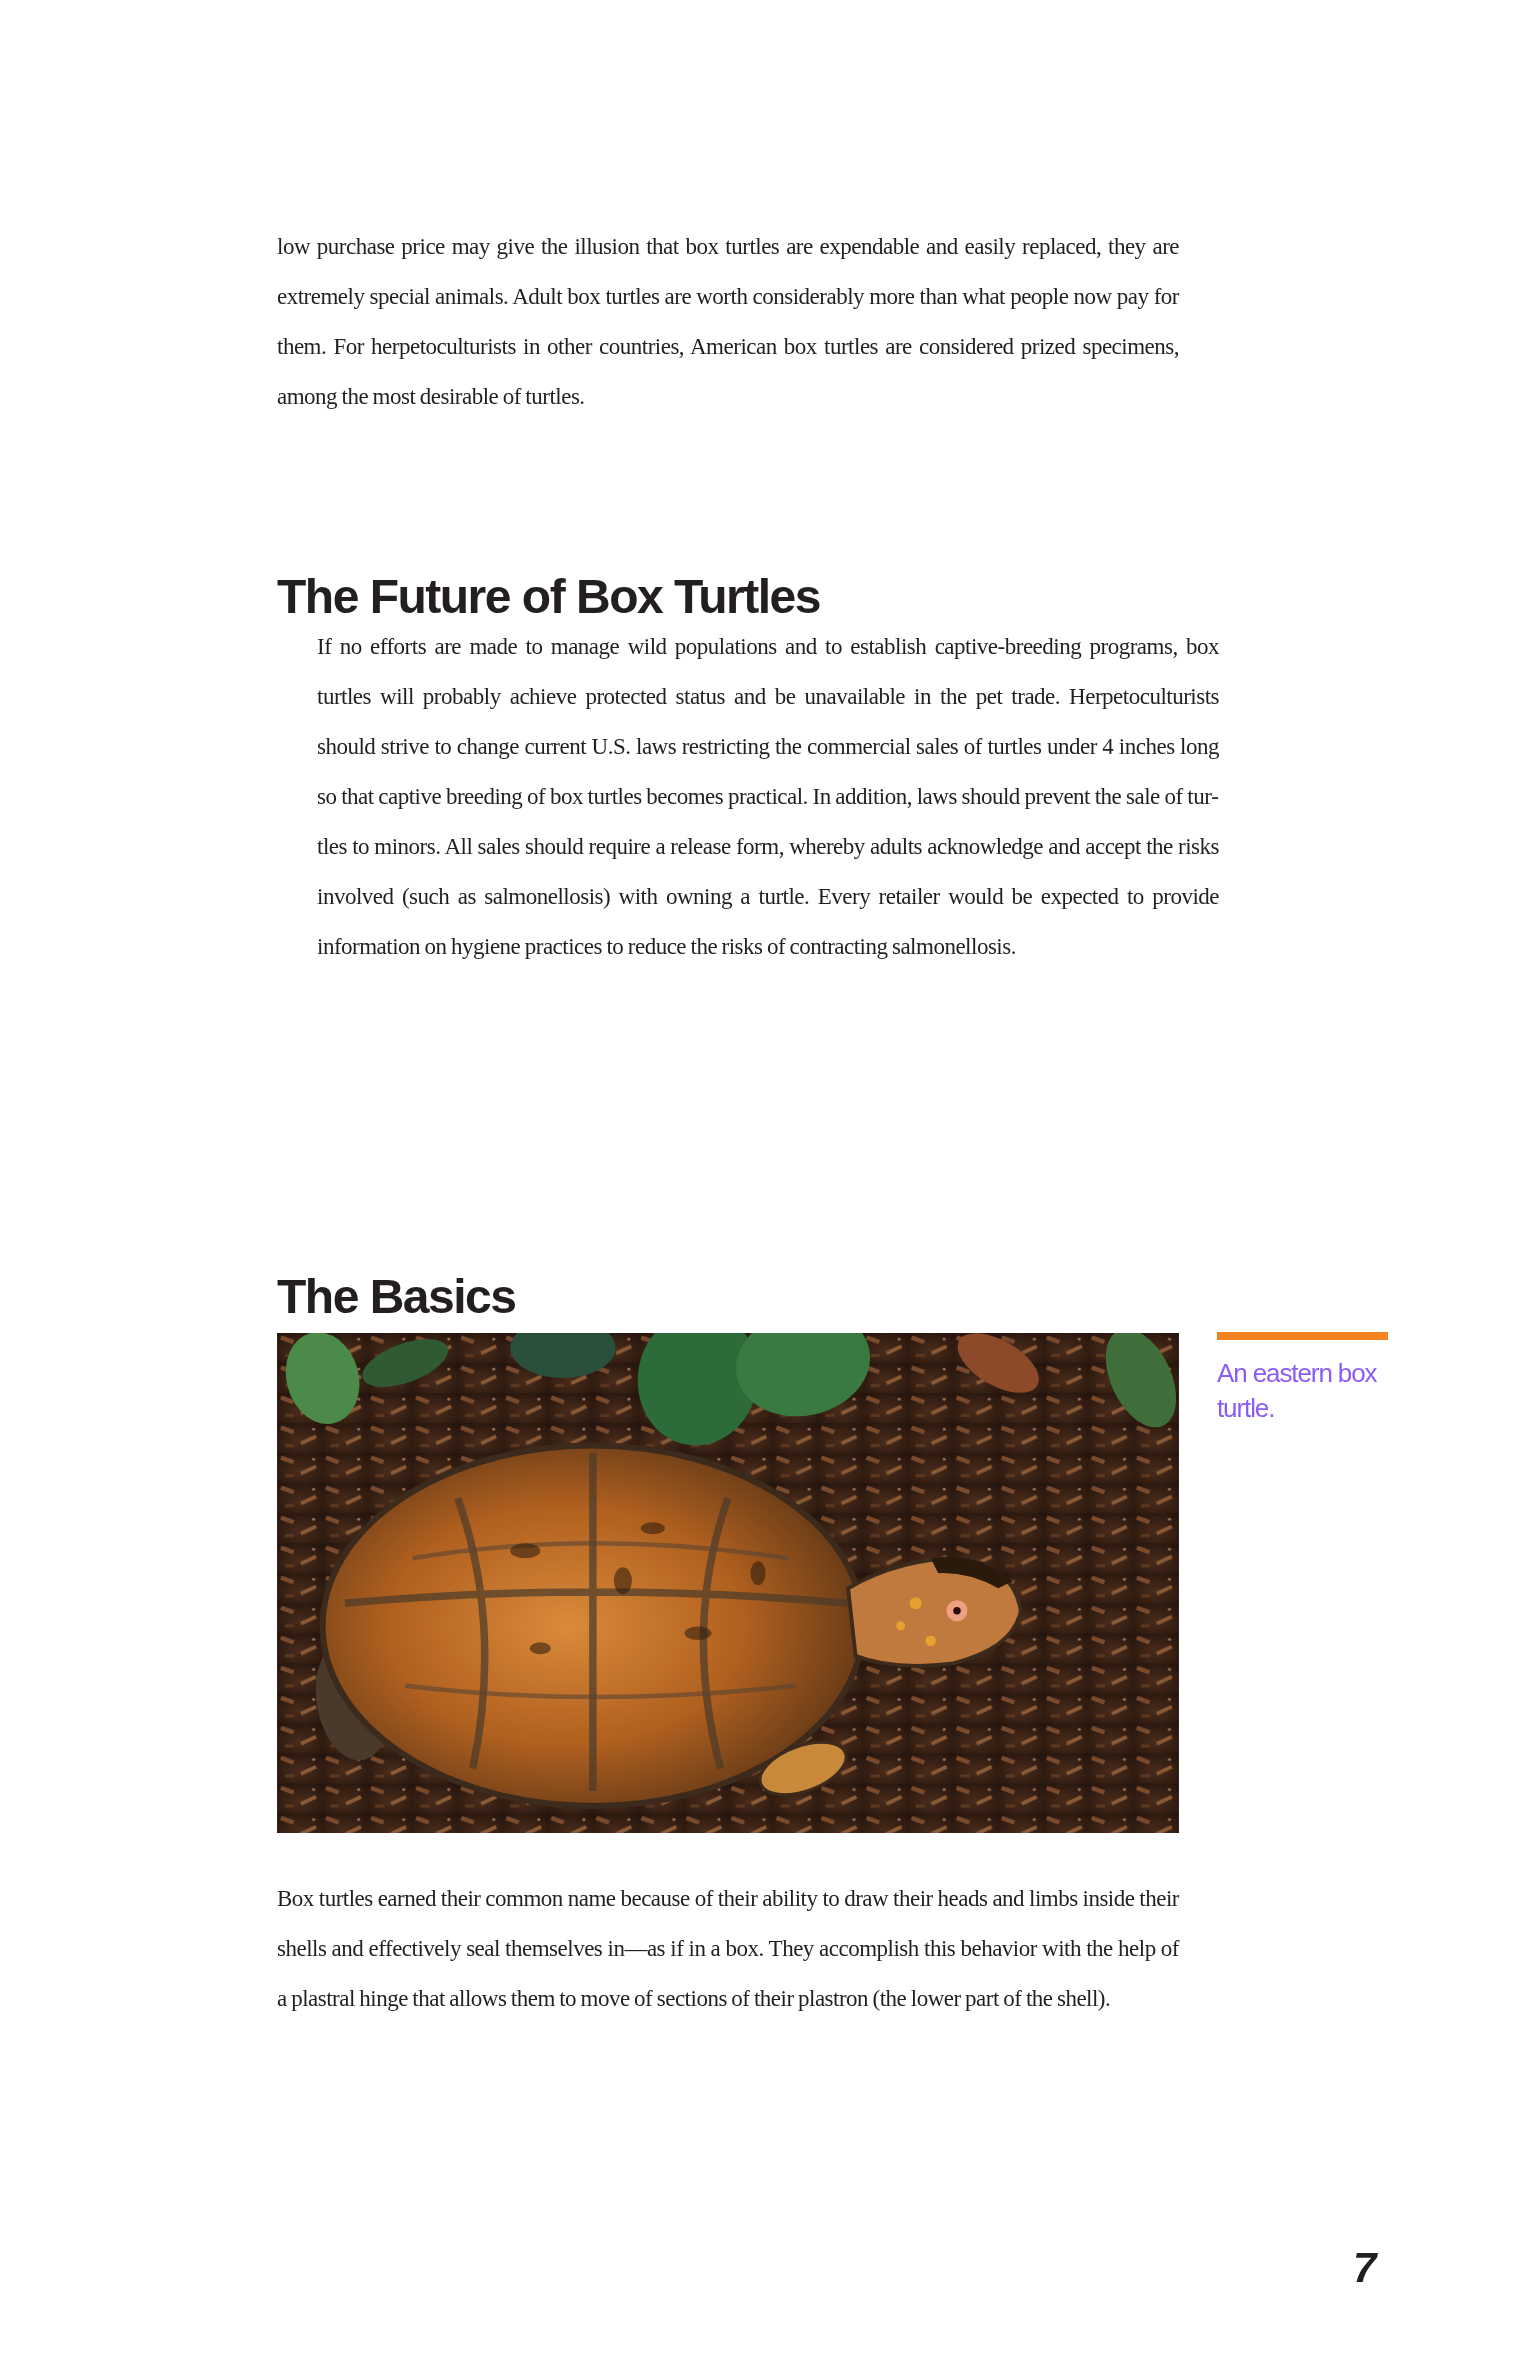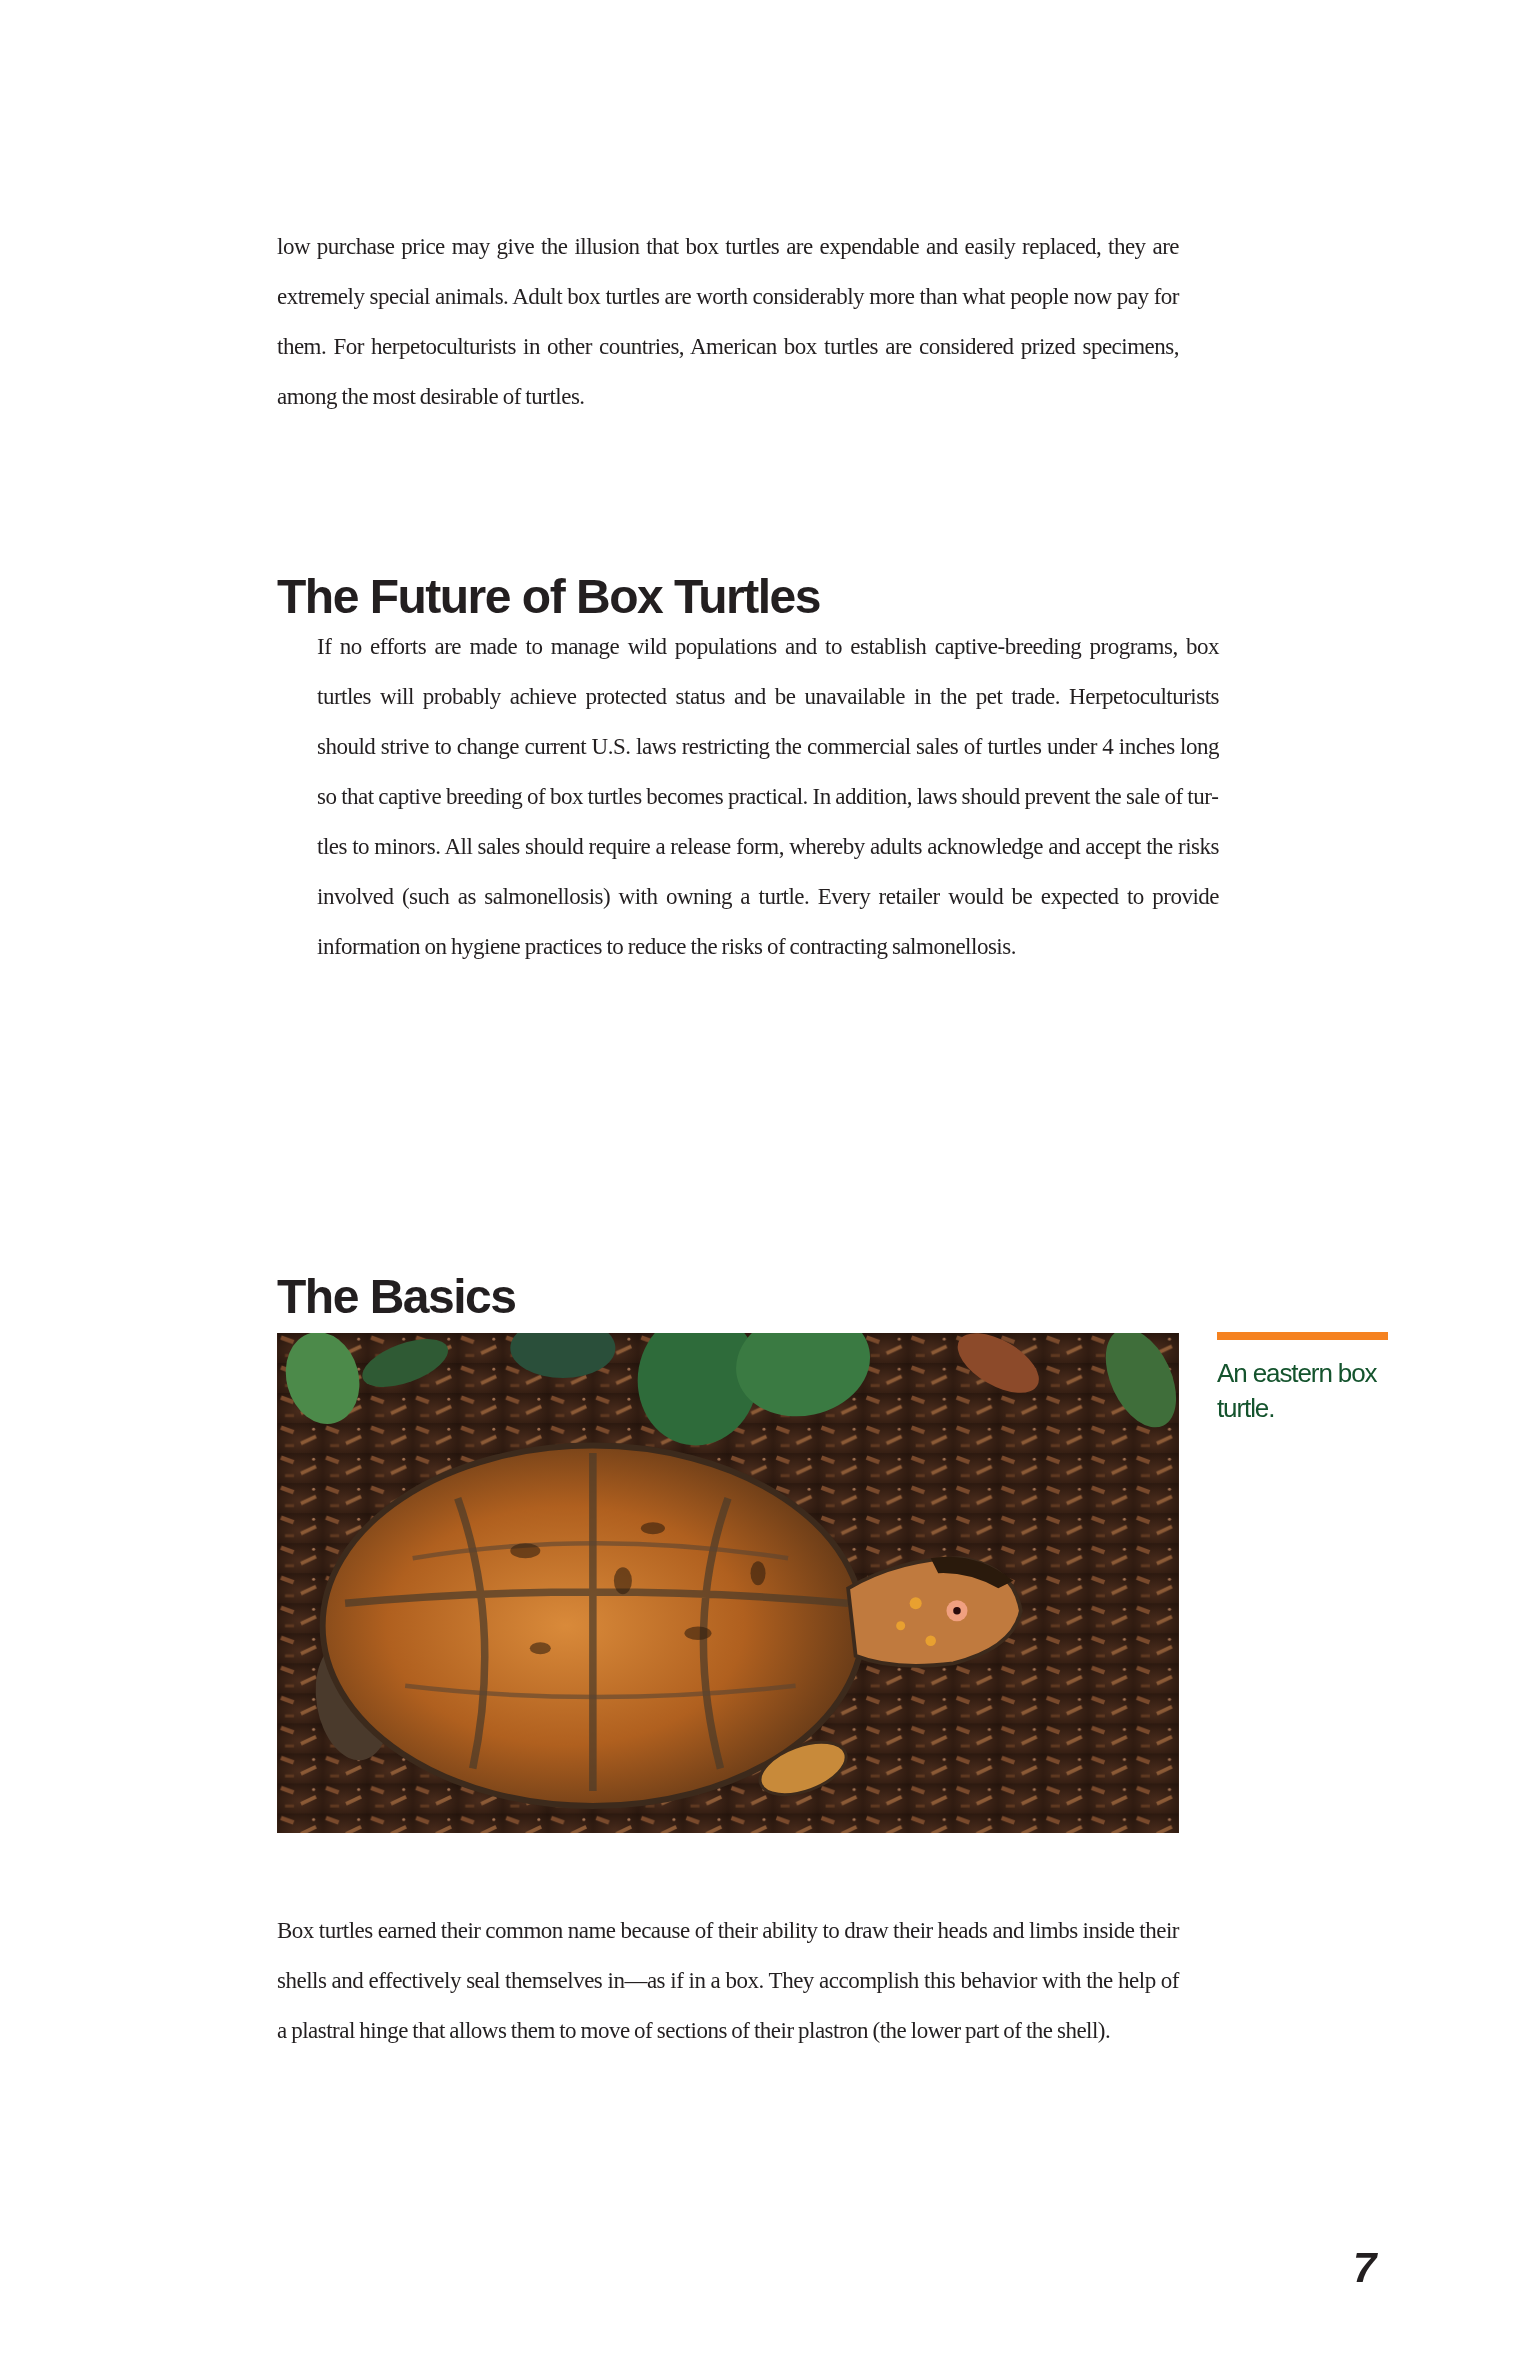--- a/index.html
+++ b/index.html
@@ -34,21 +34,21 @@
       font-weight: bold;
       font-size: 48px;
       letter-spacing: -1.5px;
       margin: 0;
       line-height: 1;
     }
     #para-1 { top: 222px; }
     #heading-future { top: 573px; }
     #para-2 { top: 622px; margin-left: 40px; }
     #heading-basics { top: 1273px; }
-    #para-3 { top: 1874px; margin-top: 32px; }
+    #para-3 { top: 1874px; }
 
     .photo {
       position: absolute;
       left: 277px;
       top: 1333px;
       width: 902px;
       height: 500px;
       overflow: hidden;
       background: #3a2418;
     }
@@ -64,21 +64,21 @@
     }
     .caption {
       position: absolute;
       left: 1217px;
       top: 1356px;
       width: 180px;
       font-family: "Liberation Sans", "DejaVu Sans", sans-serif;
       font-size: 26px;
       line-height: 35px;
       letter-spacing: -1.1px;
-      color: #14532d;
+      color: #8b5cf6;
       margin: 0;
     }
     .page-number {
       position: absolute;
       left: 1353px;
       top: 2244px;
       font-family: "Liberation Sans", "DejaVu Sans", sans-serif;
       font-weight: bold;
       font-style: italic;
       font-size: 42px;

